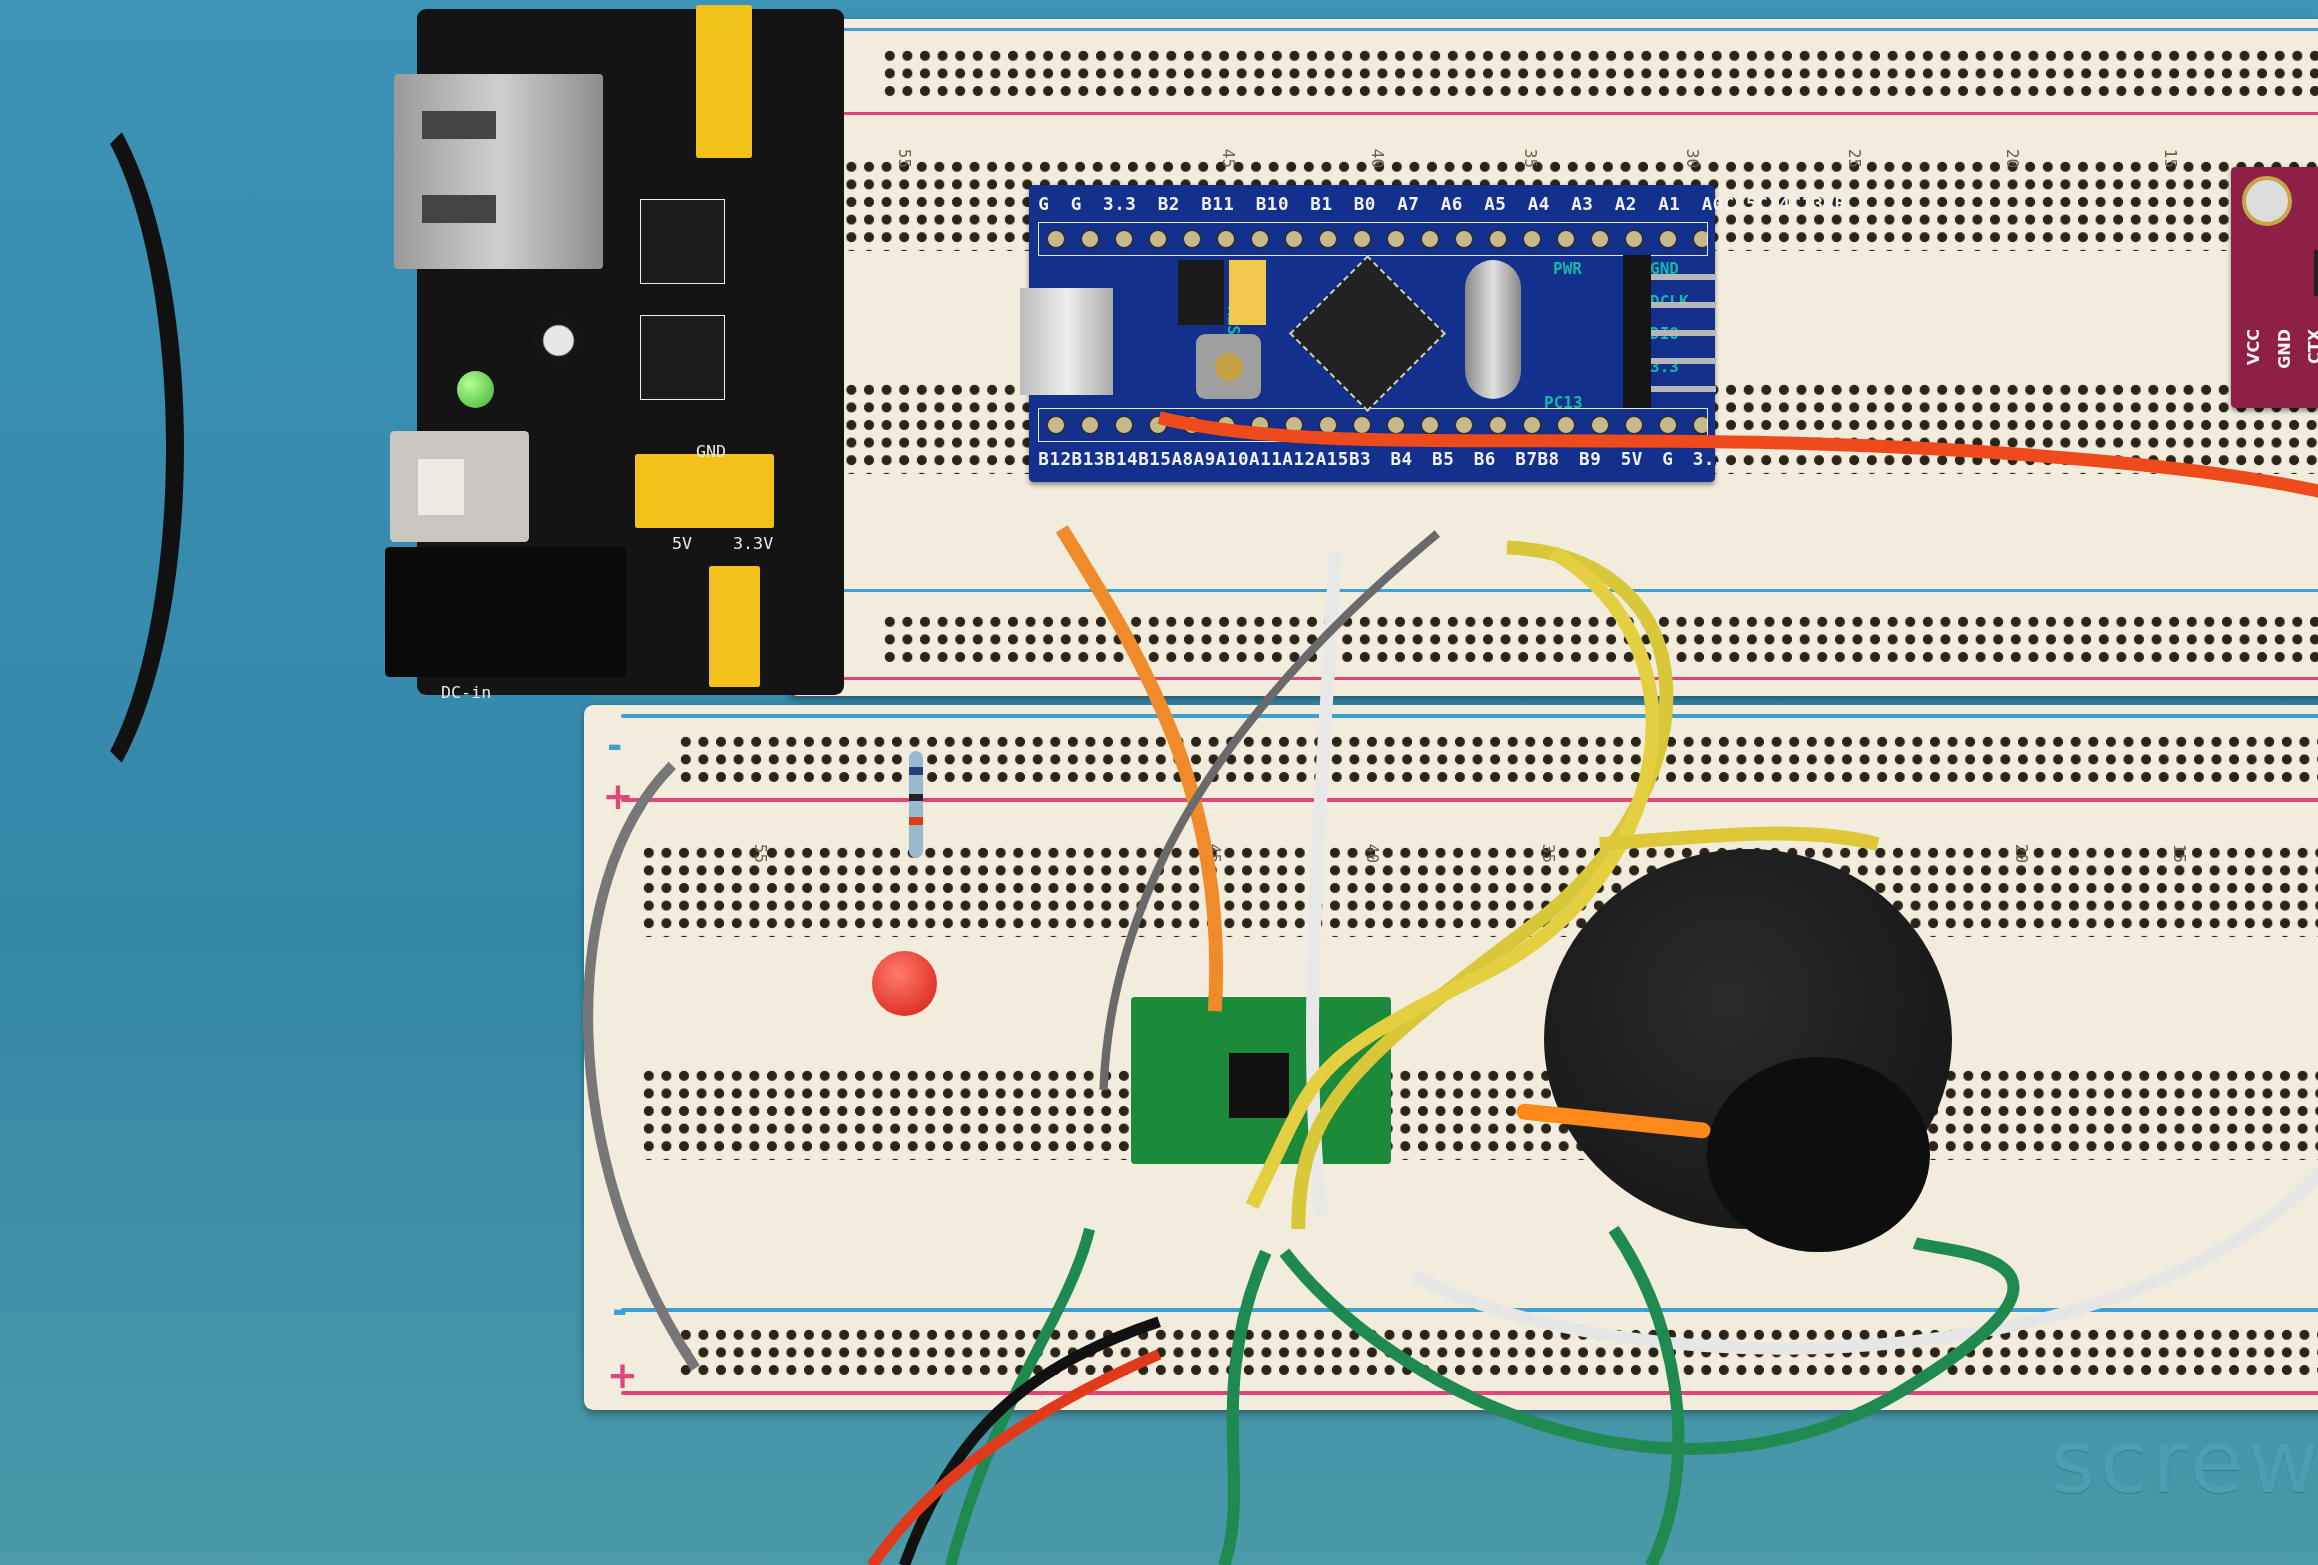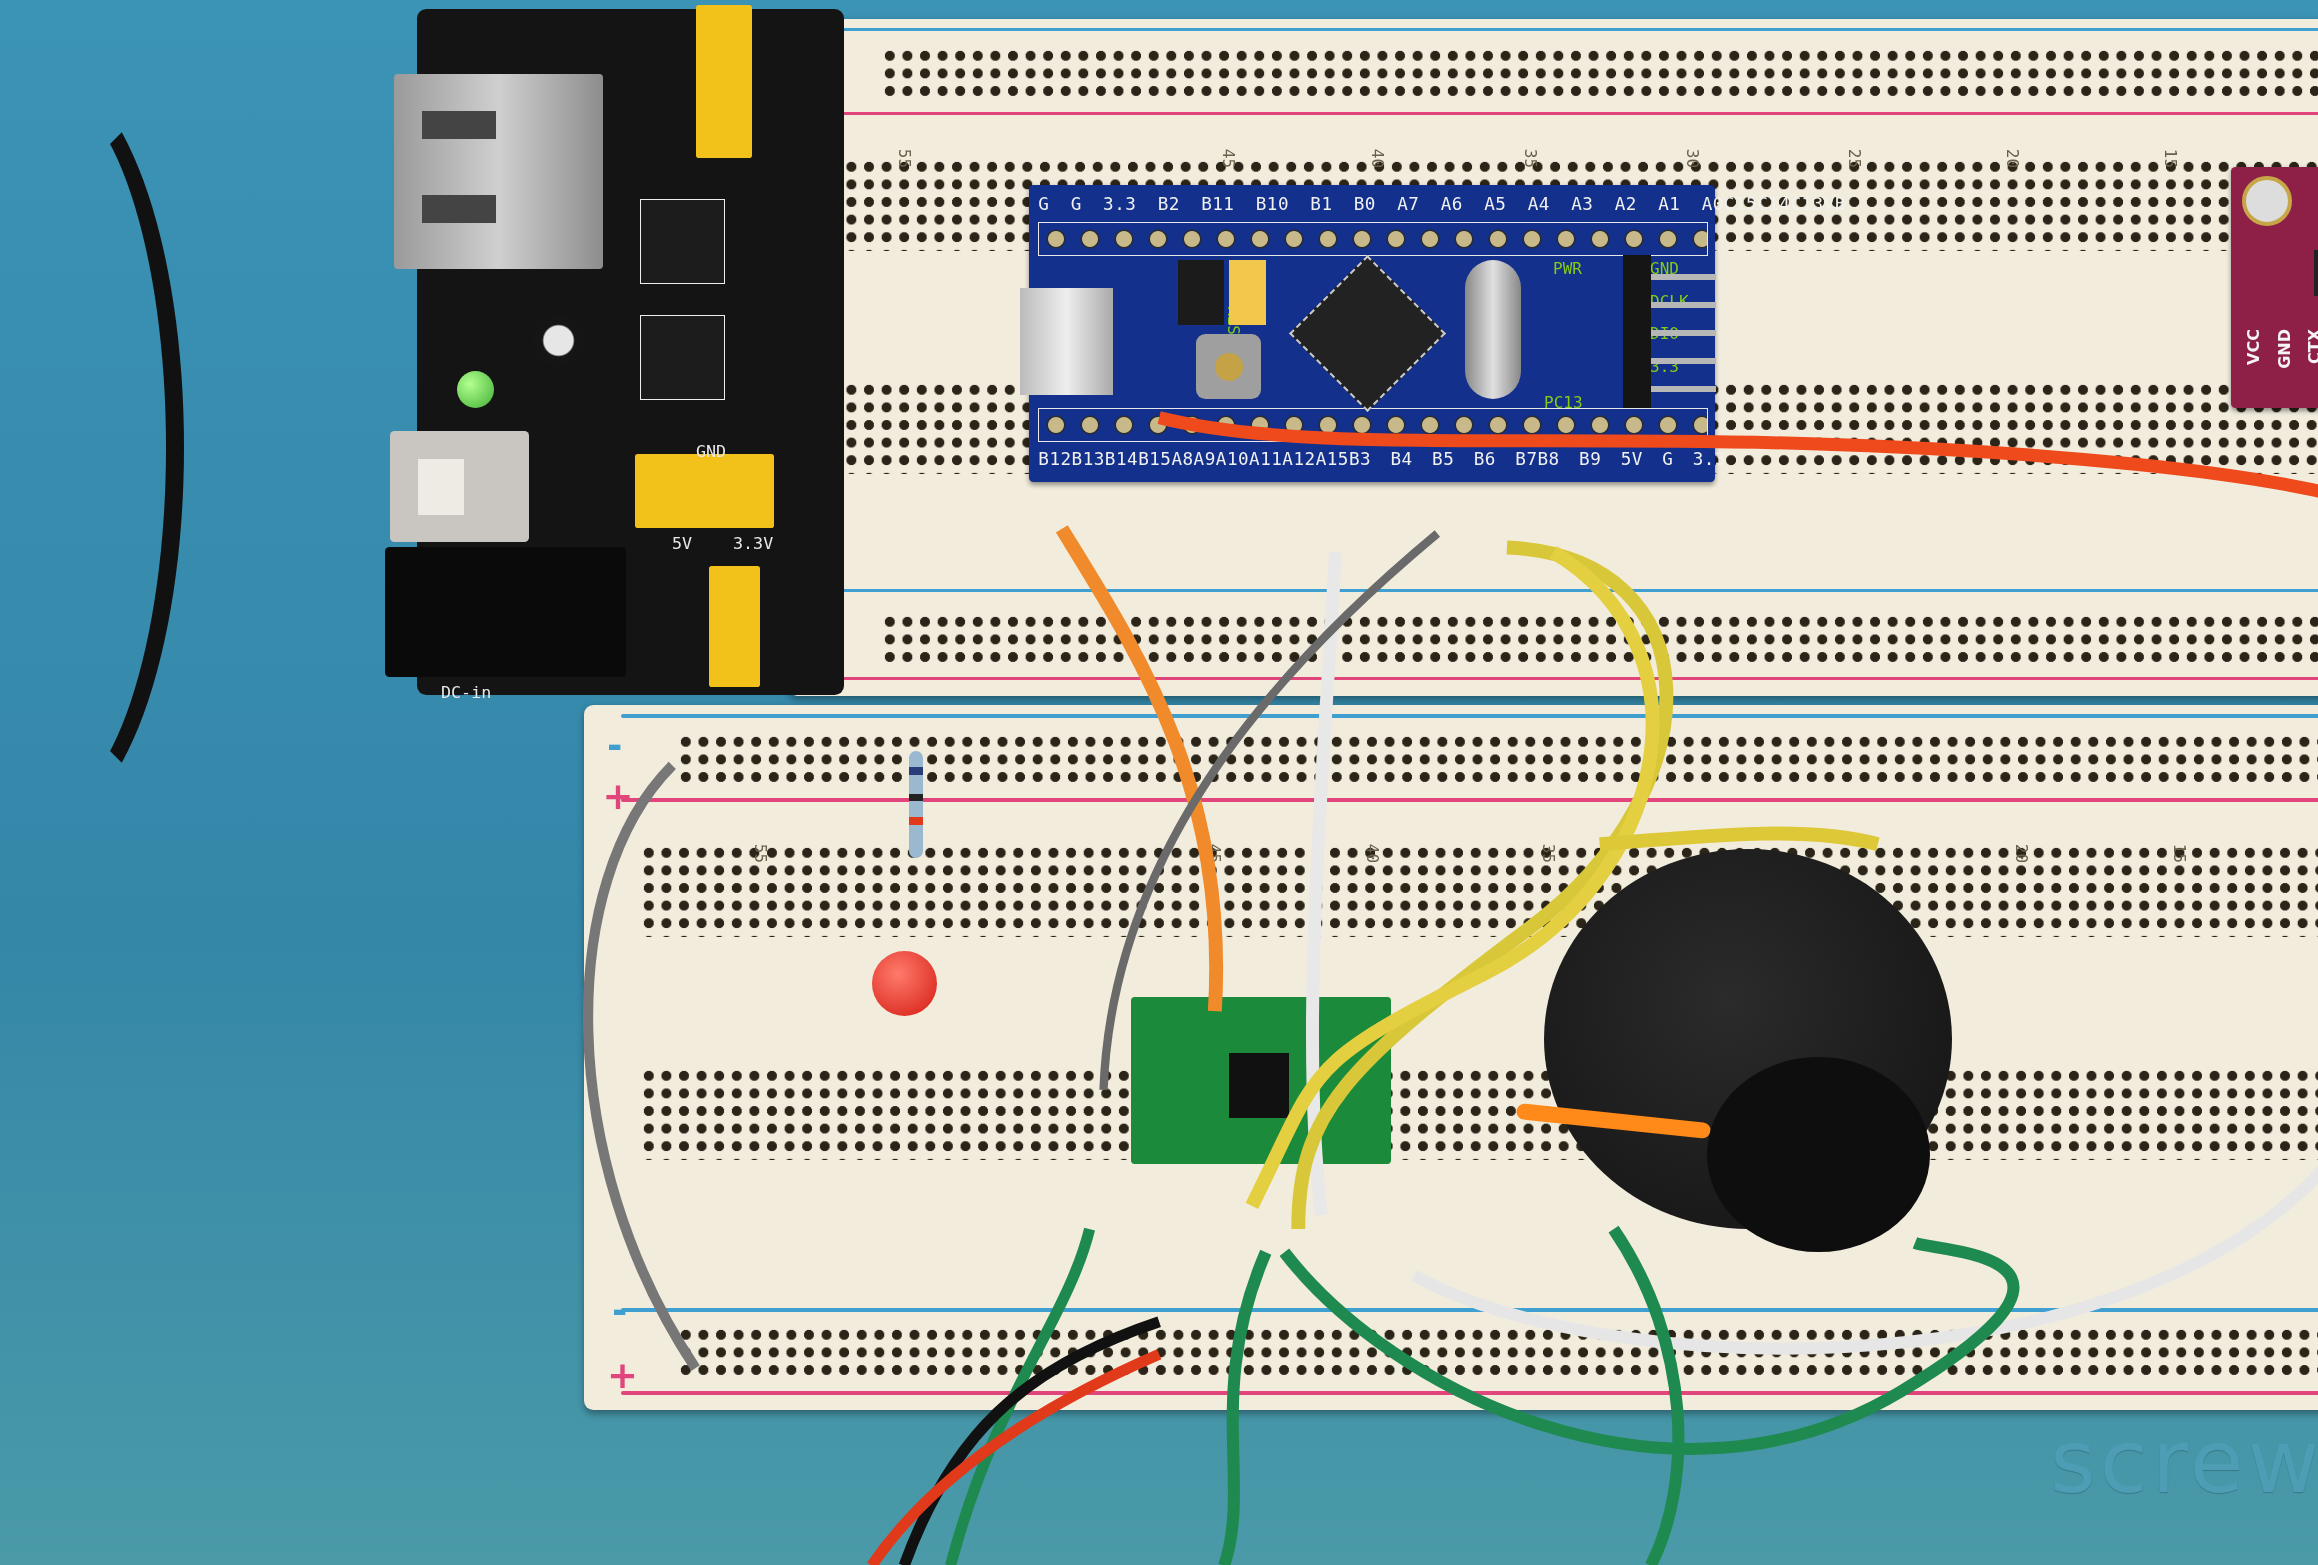--- a/index.html
+++ b/index.html
@@ -22,31 +22,31 @@
   .usb-a:before{top:37px}.usb-a:after{top:121px}
   .dcjack{left:385px;top:547px;width:241px;height:130px;background:#0a0a0a;border-radius:4.6px;}
   .switch{left:390px;top:431px;width:139px;height:111px;background:#c9c6c1;border-radius:4.6px;}
   .switch:after{content:"";position:absolute;left:28px;top:28px;width:46px;height:56px;background:#eeeae4;}
   .led-g{left:457px;top:371px;width:37px;height:37px;border-radius:50%;background:radial-gradient(circle at 35% 35%,#b3ff8f,#3fb033);}
   .cap{left:533px;top:315px;width:51px;height:51px;border-radius:50%;background:radial-gradient(circle,#e6e6e6 40%,#151515 45%);}
   .reg{width:83px;height:83px;background:#1c1c1c;border:1.4px solid #eee;}
   .header-y{background:#f2c21a;border-radius:2.8px;}
   .psu-label{position:absolute;color:#e8e8e8;font-size:16.7px;}
 
-  .bluepill{left:1029px;top:185px;width:686px;height:297px;background:#12308c;border-radius:4.6px;box-shadow:0 2.8px 5.6px rgba(0,0,0,.4);}
+  .bluepill{left:1029px;top:185px;width:686px;height:297px;background:#12308c;border-radius:4.6px;box-shadow:0 2.8px 5.6px rgba(0,0,0,.4);font-weight:bold;}
   .pin-label-row{position:absolute;left:9.3px;font-size:17.6px;color:#f1f1f1;white-space:nowrap;letter-spacing:0.5px;}
   .pin-strip{position:absolute;left:9.3px;width:668px;height:32px;border:1.4px solid #e8e8e8;background-image:radial-gradient(circle,#c7b98a 32%,#2a2a2a 36%,transparent 44%);background-size:34px 32px;}
   .mcu{left:1312px;top:278px;width:107px;height:107px;background:#222;transform:rotate(45deg);border:2.8px dashed #c9c9c9;}
   .crystal{left:1465px;top:260px;width:56px;height:139px;border-radius:28px;background:linear-gradient(90deg,#888,#e0e0e0,#888);}
   .microusb{left:1020px;top:288px;width:93px;height:107px;background:linear-gradient(90deg,#bbb,#eee,#aaa);}
   .resetbtn{left:1196px;top:334px;width:65px;height:65px;background:#9f9f9f;border-radius:9.3px;}
   .resetbtn:after{content:"";position:absolute;left:18.5px;top:18.5px;width:28px;height:28px;border-radius:50%;background:#c4a245;}
   .jumper-blk{left:1178px;top:260px;width:46px;height:65px;background:#1b1b1b;}
   .jumper-yel{left:1229px;top:260px;width:37px;height:65px;background:#f1c74c;}
-  .pill-small{position:absolute;color:#84cc16;font-size:16px;}
+  .pill-small{position:absolute;color:#14b8a6;font-size:16px;}
   .side-header{left:1623px;top:255px;width:28px;height:153px;background:#151515;}
   .side-pins{left:1651px;top:274px;width:65px;height:121px;background:repeating-linear-gradient(180deg,#b7b7b7 0 6.5px,transparent 6.5px 28px);}
 
   .canmod{left:2231px;top:167px;width:199px;height:241px;background:#8e1f47;border-radius:4.6px;box-shadow:0 2.8px 5.6px rgba(0,0,0,.4);}
   .canhole{position:absolute;width:42px;height:42px;border-radius:50%;background:#ddd;border:4.6px solid #c6a647;}
   .canchip{left:2314px;top:250px;width:56px;height:46px;background:#222;}
   .can-label{position:absolute;top:329px;color:#f4f4f4;font-size:16px;font-weight:bold;writing-mode:vertical-rl;transform:rotate(180deg);font-family:"DejaVu Sans",sans-serif;}
 
   .driver{left:1131px;top:997px;width:260px;height:167px;background:#1b8a3a;border-radius:3.7px;}
   .driver-chip{left:1229px;top:1053px;width:60px;height:65px;background:#111;}

